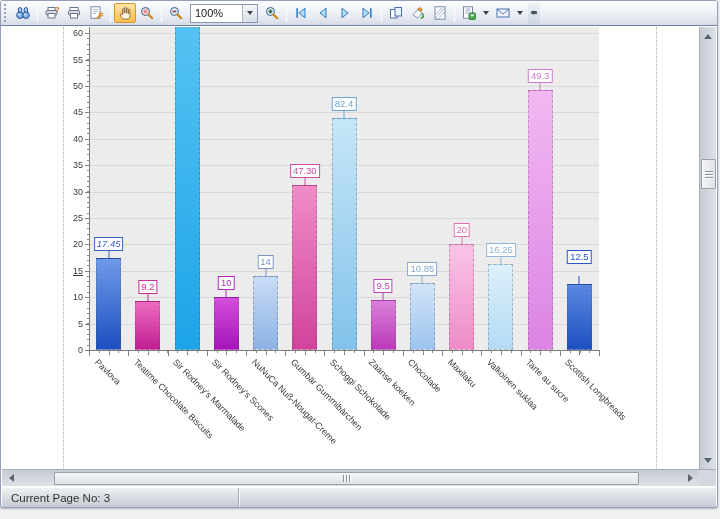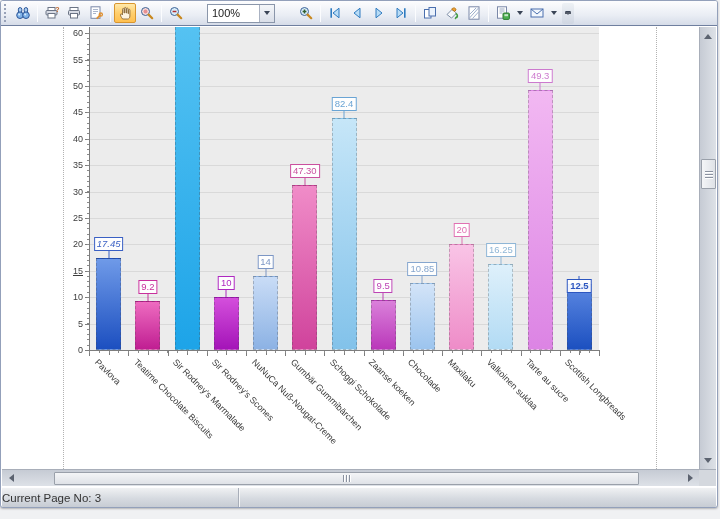--- a/index.html
+++ b/index.html
@@ -13,21 +13,21 @@
   .toolbar { position:absolute; left:0; top:0; right:0; height:25px;
              background:linear-gradient(#fdfdfe, #e9edf4 60%, #d6dce8);
              border-bottom:1px solid #6f7f9f; display:flex; align-items:center; padding:0 2px; }
   .tb-grip { width:5px; height:18px; border-left:2px dotted #98a2b8; margin:0 3px 0 1px; }
   .tb-sep { width:1px; height:17px; background:#aab2c4; border-right:1px solid #fbfcfe; margin:0 3px; }
   .tb-btn { width:22px; height:20px; display:flex; align-items:center; justify-content:center;
             border:1px solid transparent; border-radius:2px; }
   .tb-btn.active { background:linear-gradient(#ffe9ab,#ffcf6e 50%,#ffc050); border:1px solid #d9962f; }
   .tb-btn svg { display:block; }
   .tb-combo { display:flex; align-items:center; width:68px; height:19px; background:#fff;
-              border:1px solid #8a96aa; margin:0 20px; }
+              border:1px solid #8a96aa; margin:0 3px; }
   .tb-combo .val { flex:1; font-size:11px; color:#222; padding-left:4px; }
   .tb-combo .drop { width:15px; height:100%; background:linear-gradient(#f4f6f9,#d9dee8);
                     border-left:1px solid #aab2c2; display:flex; align-items:center; justify-content:center; }
   .caret { width:0; height:0; border-left:3.5px solid transparent; border-right:3.5px solid transparent;
            border-top:4px solid #3a4456; }
   .tb-dropbtn { width:12px; height:20px; display:flex; align-items:center; justify-content:center; }
   .tb-overflow { width:12px; height:21px; margin-left:2px; display:flex; flex-direction:column;
                  align-items:center; justify-content:center; gap:1px; background:linear-gradient(#eef1f5,#cfd6e2);
                  border-radius:2px; }
   .tb-overflow .bar { width:6px; height:1px; background:#5a6478; }
@@ -69,21 +69,21 @@
   .vthumb .g { width:8px; height:1px; background:#8b92a0; box-shadow:0 1px 0 #fff; }
   .hthumb { position:absolute; top:2px; height:13px; background:linear-gradient(#f4f5f7,#dfe2e7);
             border:1px solid #9aa0aa; border-radius:1px; display:flex; gap:2px;
             align-items:center; justify-content:center; }
   .hthumb .g { width:1px; height:7px; background:#8b92a0; box-shadow:1px 0 0 #fff; }
 
   
   .statusbar { position:absolute; left:1px; right:1px; top:486px; height:20px;
                background:linear-gradient(#f0f1f3,#d6dae0 55%,#c7ccd4);
                border-top:1px solid #fdfdfe; display:flex; align-items:stretch; font-size:11.5px; color:#333; }
-  .status-panel { display:flex; align-items:center; 
+  .status-panel { display:flex; align-items:center; padding-left:9px;
                   border-right:1px solid #a8aeb9; box-shadow:1px 0 0 #f4f5f7; }
   .status-panel:nth-child(1){ width:237px; } .status-panel:nth-child(2){ width:238px; } .status-panel:nth-child(3){ flex:1; border-right:none; box-shadow:none; }
   .win-bottom-edge { position:absolute; left:0; right:0; top:506px; height:2px; background:#9aa2b2; }
 </style>
 </head>
 <body>
 
 <div class="desktop">
   <div class="window">
 
@@ -368,21 +368,21 @@
           <div class="vlabel" style="left:498.92307692307696px;top:216.2px;color:#8fb6d6;border-color:#8fb6d6;">16.25</div>
           <div class="xtick" style="left:498.9px;top:323px;"></div>
           <div class="catlab" style="left:489.92307692307696px;top:330px;">Valkoinen suklaa</div>
           <div class="bar" style="left:525.6538461538462px;top:62.696000000000026px;width:25px;height:260.304px;background:linear-gradient(to bottom,#f2b8f2,#dc84e4);"></div>
           <div class="vleader" style="left:538.1538461538462px;top:54.696000000000026px;background:#cc7ace;"></div>
           <div class="vlabel" style="left:538.1538461538462px;top:41.696000000000026px;color:#cc7ace;border-color:#cc7ace;">49.3</div>
           <div class="xtick" style="left:538.2px;top:323px;"></div>
           <div class="catlab" style="left:529.1538461538462px;top:330px;">Tarte au sucre</div>
           <div class="bar" style="left:564.8846153846155px;top:257px;width:25px;height:66px;background:linear-gradient(to bottom,#5c88e2,#1c50c0);"></div>
           <div class="vleader" style="left:577.3846153846155px;top:249px;background:#2c56c0;"></div>
-          <div class="vlabel" style="left:577.3846153846155px;top:252px;color:#2c56c0;border-color:#2c56c0;font-weight:bold;">12.5</div>
+          <div class="vlabel" style="left:577.3846153846155px;top:223px;color:#2c56c0;border-color:#2c56c0;">12.5</div>
           <div class="xtick" style="left:577.4px;top:323px;"></div>
           <div class="catlab" style="left:568.3846153846155px;top:330px;">Scottish Longbreads</div>
           <div class="xtick" style="left:87.0px;top:323px;height:6px;"></div>
           <div class="xtick" style="left:126.2px;top:323px;height:6px;"></div>
           <div class="xtick" style="left:165.5px;top:323px;height:6px;"></div>
           <div class="xtick" style="left:204.7px;top:323px;height:6px;"></div>
           <div class="xtick" style="left:243.9px;top:323px;height:6px;"></div>
           <div class="xtick" style="left:283.2px;top:323px;height:6px;"></div>
           <div class="xtick" style="left:322.4px;top:323px;height:6px;"></div>
           <div class="xtick" style="left:361.6px;top:323px;height:6px;"></div>

